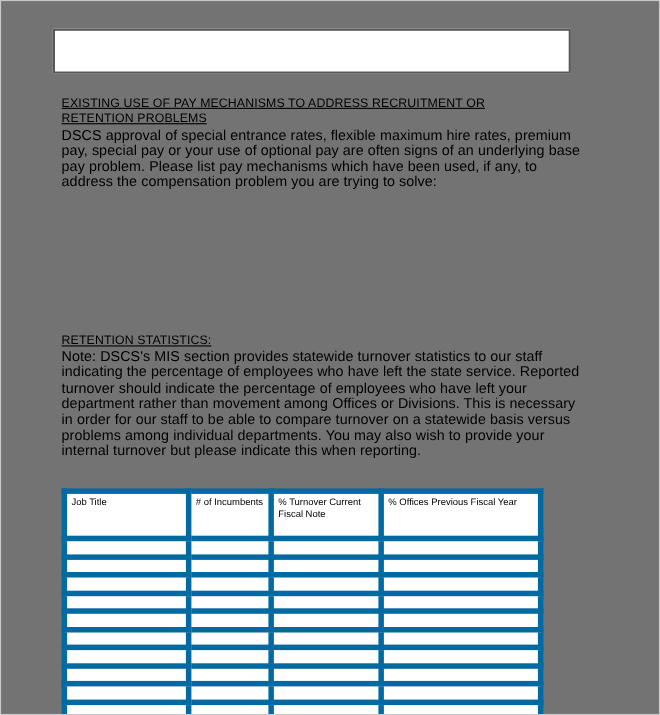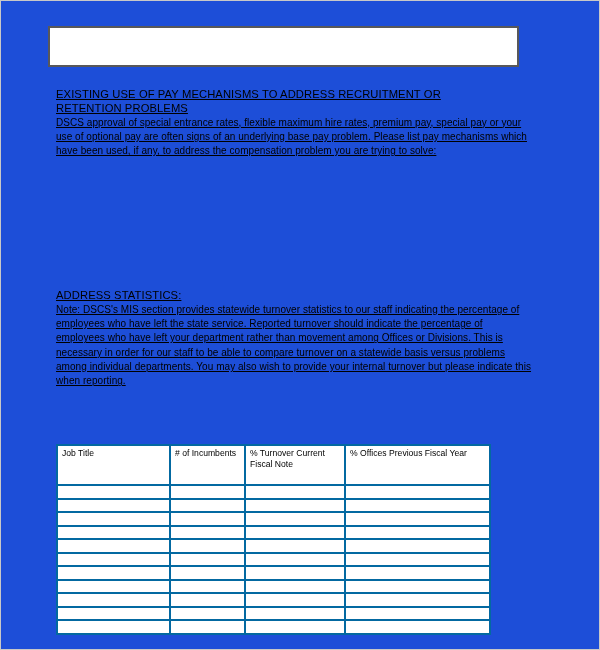--- a/index.html
+++ b/index.html
@@ -7,21 +7,21 @@
     padding: 0;
     background: #ffffff;
   }
   body {
     font-family: "Liberation Sans", sans-serif;
   }
   #page {
     position: relative;
     width: 600px;
     height: 650px;
-    background: #1d4ed8;
+    background: #737373;
     border: 1px solid #c8c8c8;
     box-sizing: border-box;
     overflow: hidden;
   }
   .answer-box {
     position: absolute;
     left: 47px;
     top: 25px;
     width: 471px;
     height: 41px;
@@ -41,47 +41,46 @@
     color: #000000;
     text-decoration: underline;
     margin: 0;
     font-weight: normal;
     letter-spacing: 0.01em;
   }
   .section-heading.wrapped {
     width: 450px;
   }
   .body-text {
-    font-size: 10px;
+    font-size: 13px;
     line-height: 14.3px;
     color: #000000;
     margin: 0;
     letter-spacing: 0.005em;
-    text-decoration: underline;
   }
   .gap-answer-space {
     height: 130px;
   }
   .turnover-block {
     margin-top: 0;
   }
   .stats-table-wrap {
     position: absolute;
     left: 55px;
     top: 443px;
     width: 433px;
   }
   table.stats-table {
     border-collapse: collapse;
     width: 433px;
     table-layout: fixed;
   }
   table.stats-table td,
   table.stats-table th {
-    border: 2px solid #0369a1;
+    border: 5px solid #0369a1;
     padding: 0;
     vertical-align: top;
     background: #ffffff;
   }
   table.stats-table th {
     font-weight: normal;
     text-align: left;
     font-size: 8.6px;
     line-height: 11px;
     color: #000000;
@@ -106,21 +105,21 @@
   <div class="content">
 
     <div>
       <p class="section-heading wrapped">EXISTING USE OF PAY MECHANISMS TO ADDRESS RECRUITMENT OR RETENTION PROBLEMS</p>
       <p class="body-text">DSCS approval of special entrance rates, flexible maximum hire rates, premium pay, special pay or your use of optional pay are often signs of an underlying base pay problem. Please list pay mechanisms which have been used, if any, to address the compensation problem you are trying to solve:</p>
     </div>
 
     <div class="gap-answer-space"></div>
 
     <div class="turnover-block">
-      <p class="section-heading">ADDRESS STATISTICS:</p>
+      <p class="section-heading">RETENTION STATISTICS:</p>
       <p class="body-text">Note: DSCS's MIS section provides statewide turnover statistics to our staff indicating the percentage of employees who have left the state service. Reported turnover should indicate the percentage of employees who have left your department rather than movement among Offices or Divisions. This is necessary in order for our staff to be able to compare turnover on a statewide basis versus problems among individual departments. You may also wish to provide your internal turnover but please indicate this when reporting.</p>
     </div>
 
   </div>
 
   <div class="stats-table-wrap">
     <table class="stats-table">
       <colgroup>
         <col class="c1">
           <col class="c2">

